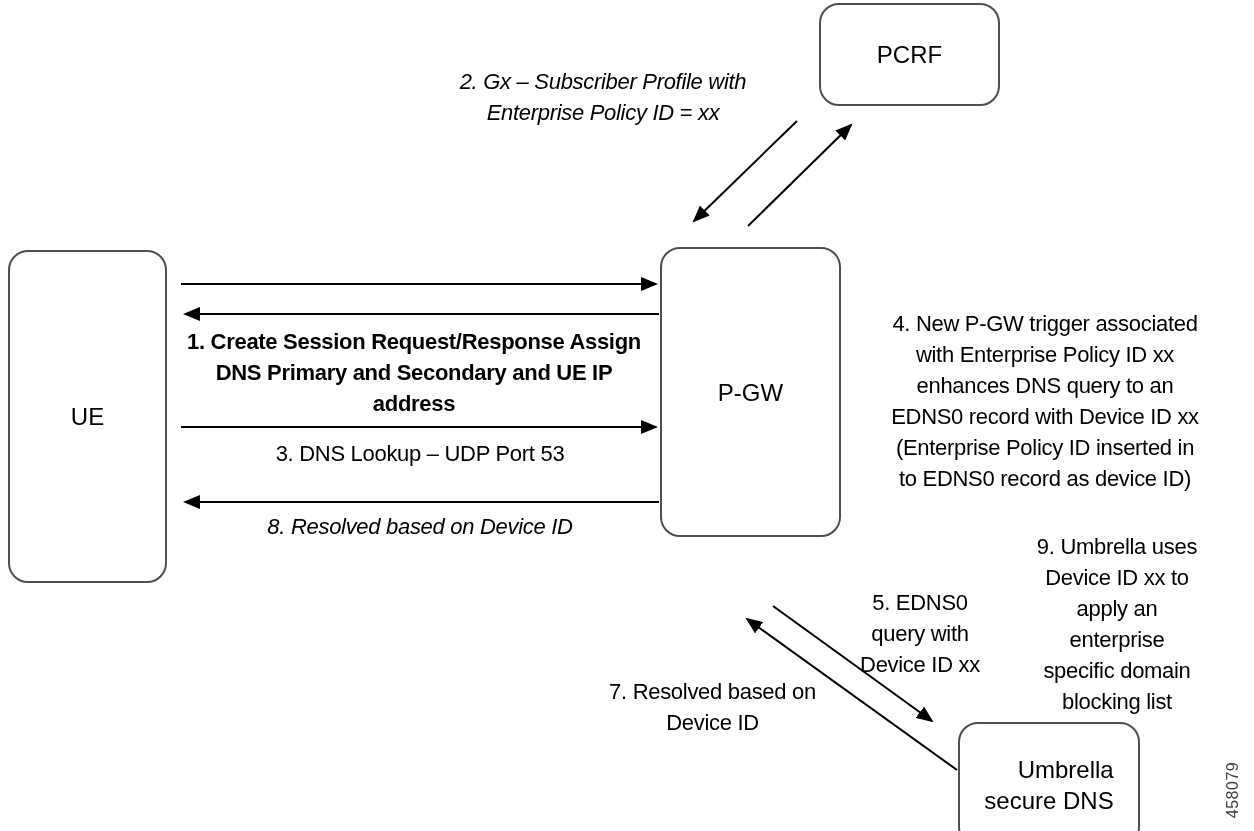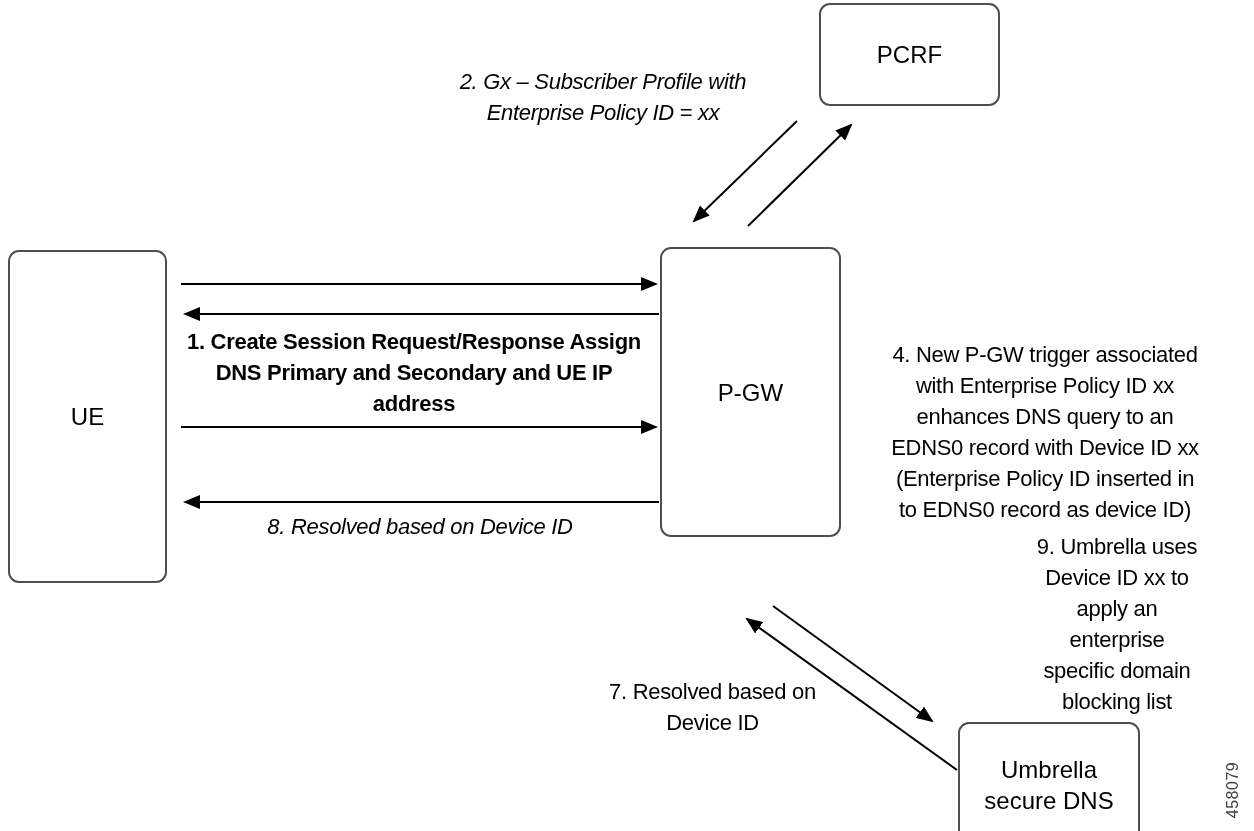--- a/index.html
+++ b/index.html
@@ -18,44 +18,44 @@
     font-family:"Liberation Sans", sans-serif;
     color:var(--text);
     overflow:hidden;
   }
   .arrows{position:absolute;left:0;top:0;width:1254px;height:831px;}
   .arrows line{stroke:var(--line);stroke-width:2;}
   .node{
     position:absolute;
     box-sizing:border-box;
     border:2px solid var(--box-border);
-    border-radius:11px;
+    border-radius:20px;
     background:var(--box-fill);
     display:flex;align-items:center;justify-content:center;
-    text-align:center;
+    text-align:right;
     font-size:24px;
     line-height:31px;
     white-space:pre-line;
   }
   .node-ue{left:8px;top:250px;width:159px;height:333px;}
   .node-pgw{left:660px;top:247px;width:181px;height:290px;}
   .node-pcrf{left:819px;top:3px;width:181px;height:103px;}
   .node-umbrella{left:958px;top:722px;width:182px;height:125px;}
   .step{
     position:absolute;
     text-align:center;
     font-size:22px;
     letter-spacing:-0.3px;
     line-height:31px;
     white-space:pre-line;
   }
   .step-1{left:172px;top:326px;width:484px;font-weight:bold;}
   .step-2{left:420px;top:66px;width:366px;font-style:italic;}
   .step-3{left:178px;top:438px;width:484px;}
-  .step-4{left:858px;top:308px;width:374px;margin-top:31px;}
+  .step-4{left:858px;top:308px;width:374px;}
   .step-5{left:840px;top:587px;width:160px;}
   .step-6{left:1012px;top:531px;width:210px;}
   .step-7{left:590px;top:676px;width:245px;}
   .step-8{left:178px;top:511px;width:484px;font-style:italic;}
   .watermark{
     position:absolute;
     left:1204px;top:780px;
     width:60px;height:20px;
     font-size:16px;
     color:var(--watermark);
@@ -97,26 +97,30 @@
   <div class="node node-umbrella">
     <span>Umbrella
 secure DNS</span>
   </div>
 
   <div class="step step-1">1. Create Session Request/Response Assign
 DNS Primary and Secondary and UE IP
 address</div>
   <div class="step step-2">2. Gx – Subscriber Profile with
 Enterprise Policy ID = xx</div>
+  <div class="step step-3">3. DNS Lookup – UDP Port 53</div>
   <div class="step step-4">4. New P-GW trigger associated
 with Enterprise Policy ID xx
 enhances DNS query to an
 EDNS0 record with Device ID xx
 (Enterprise Policy ID inserted in
 to EDNS0 record as device ID)</div>
+  <div class="step step-5">5. EDNS0
+query with
+Device ID xx</div>
   <div class="step step-6">9. Umbrella uses
 Device ID xx to
 apply an
 enterprise
 specific domain
 blocking list</div>
   <div class="step step-7">7. Resolved based on
 Device ID</div>
   <div class="step step-8">8. Resolved based on Device ID</div>
 

